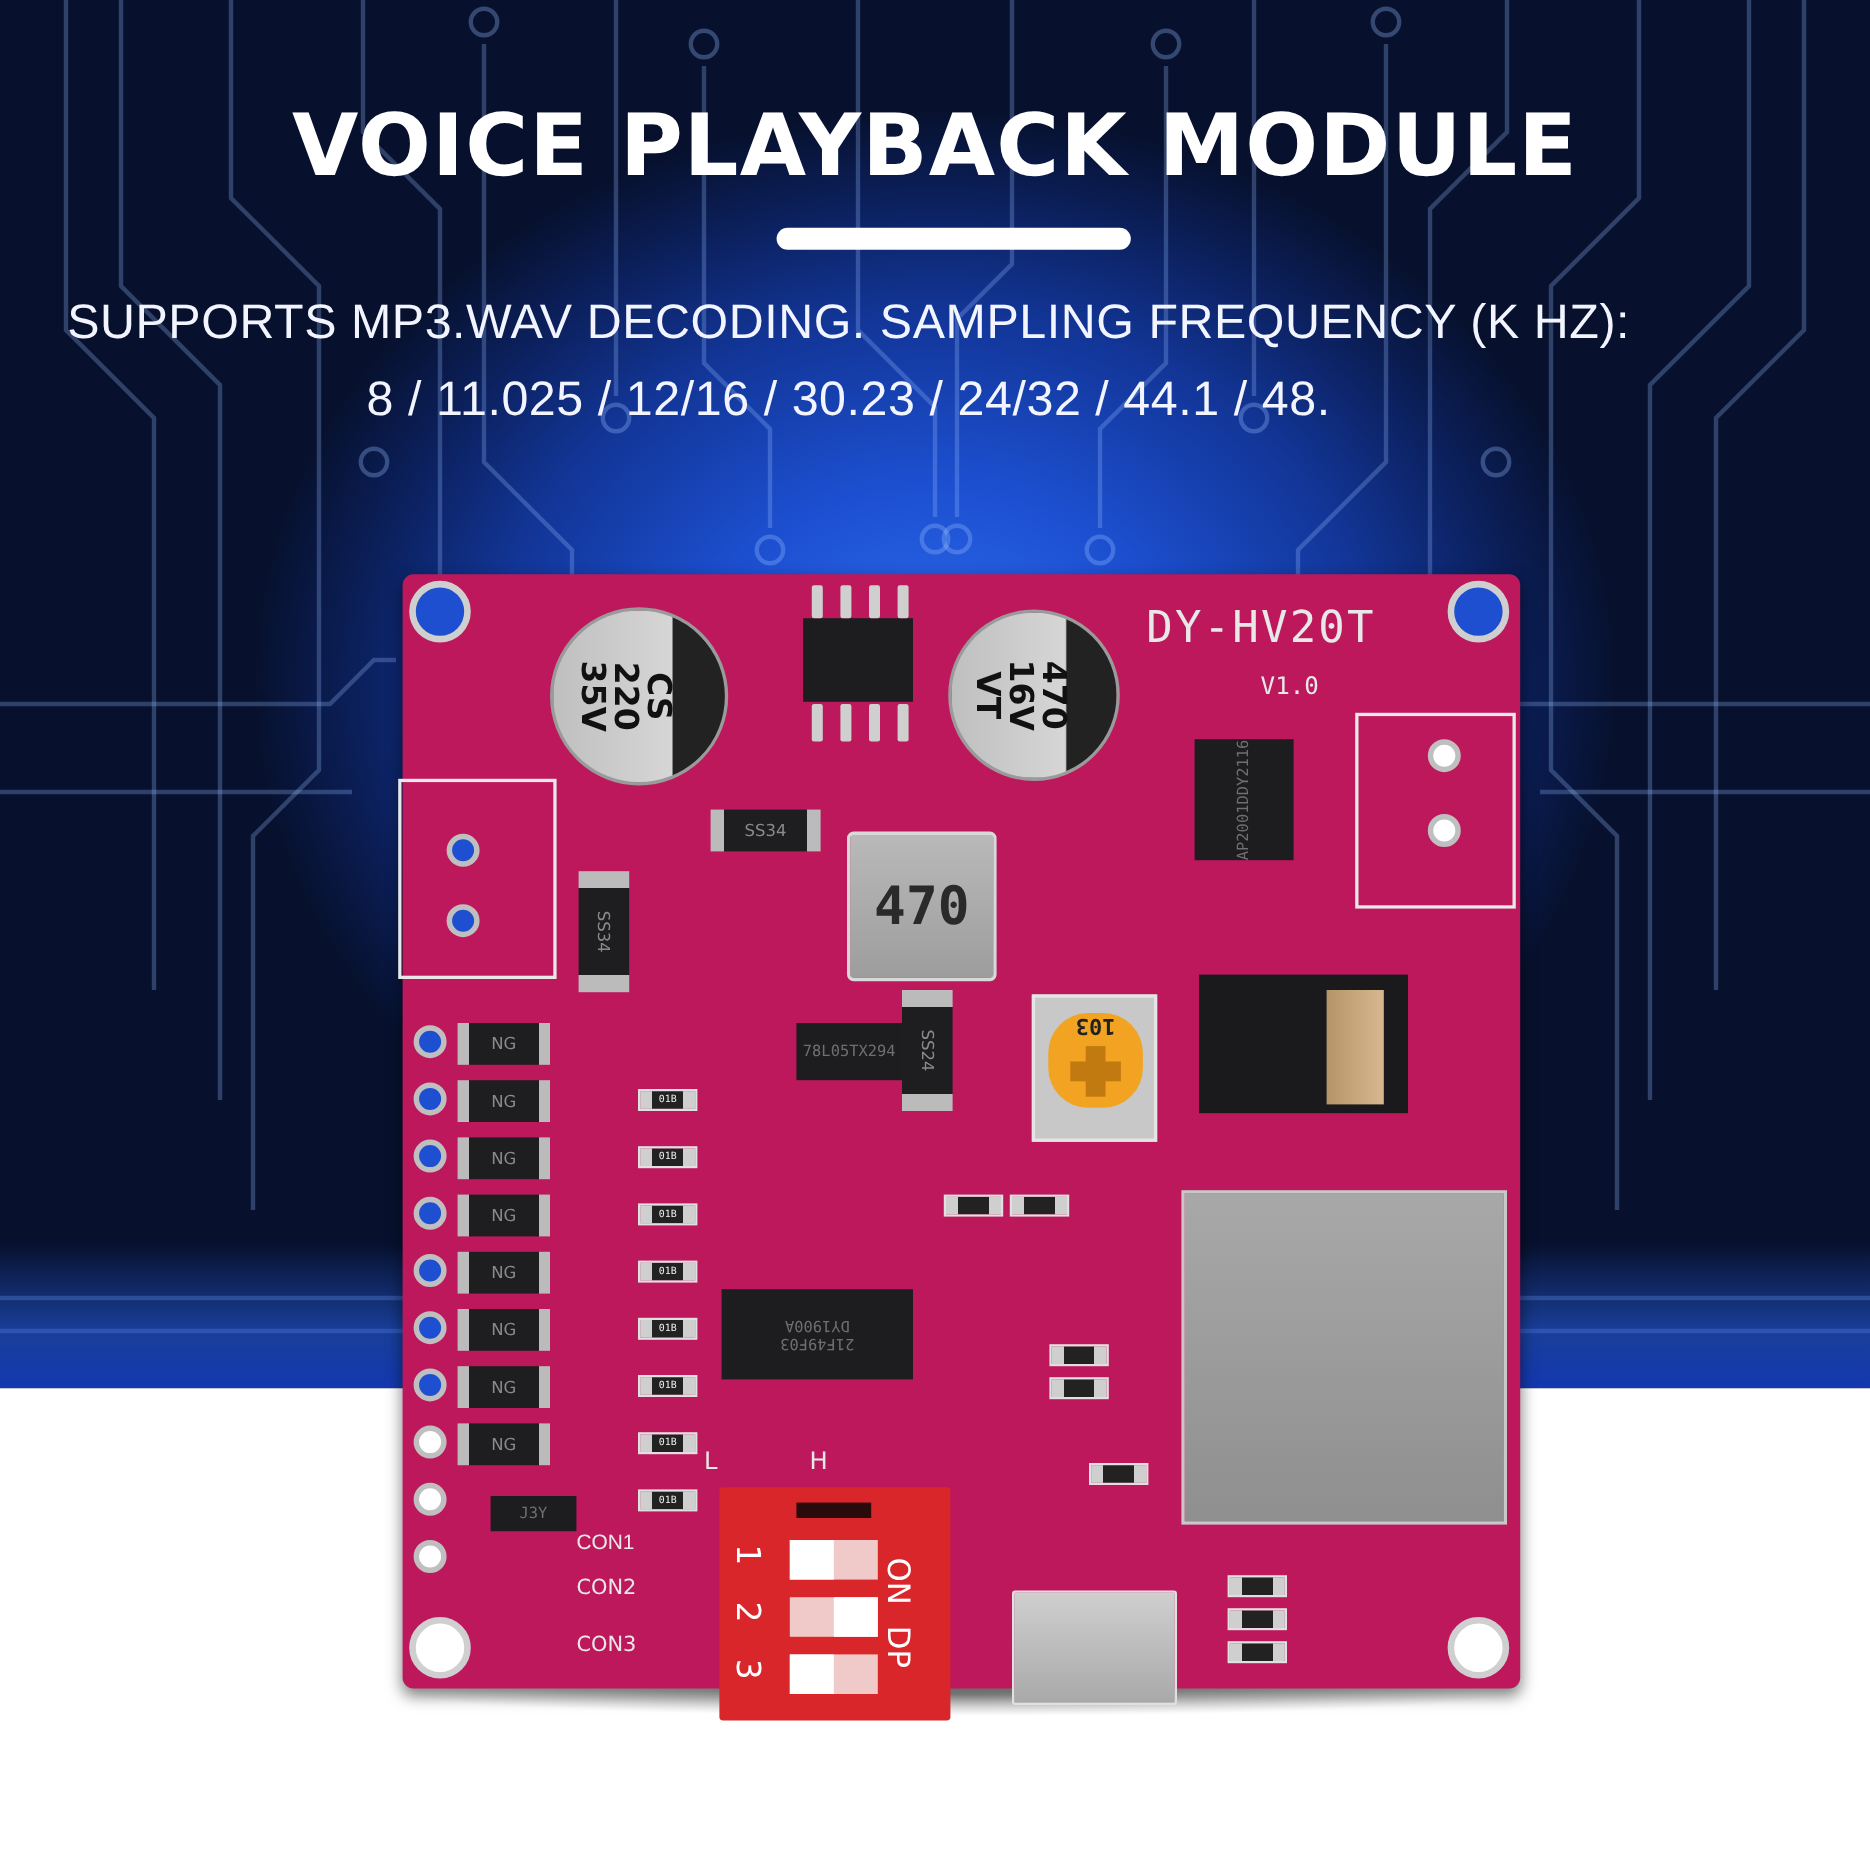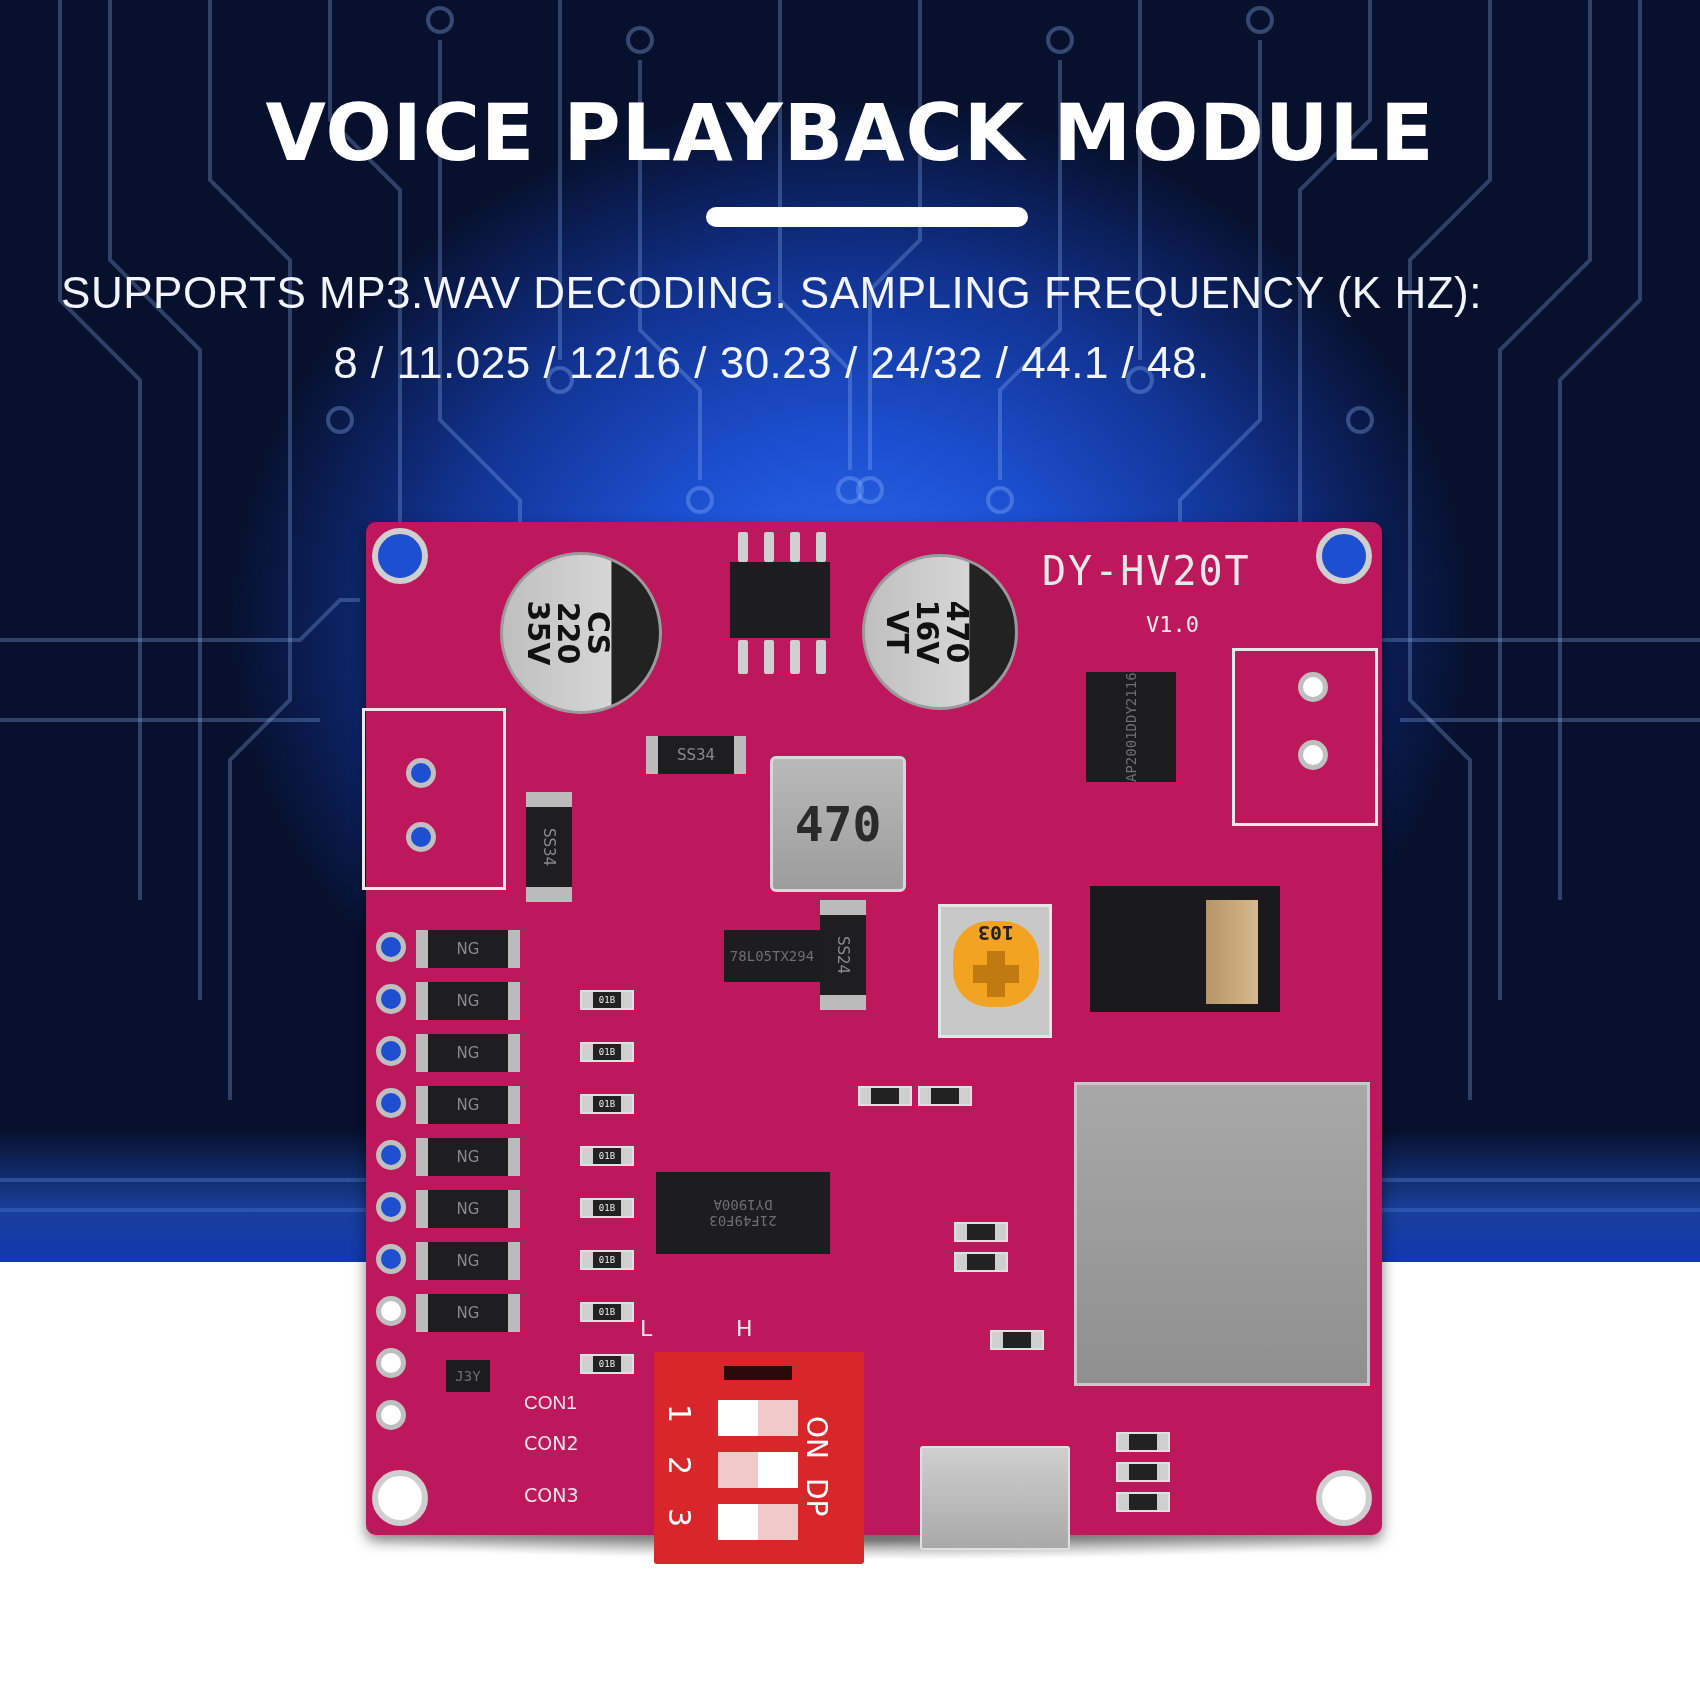--- a/index.html
+++ b/index.html
@@ -72,21 +72,21 @@
     display: flex; align-items: center; justify-content: center;
   }
   .pad { position: absolute; background: #cfcfcf; border-radius: 2px; }
   .smd {
     position: absolute; width: 54px; height: 20px; border: 2px solid #e0e0e0; box-sizing: border-box;
     background: linear-gradient(90deg, #cfcfcf 0 22%, #222 22% 78%, #cfcfcf 78%);
     color: #eee; font-size: 9px; font-family: "DejaVu Sans Mono", monospace;
     display: flex; align-items: center; justify-content: center; margin-left: 24px;
   }
   .diode {
-    position: absolute; width: 104px; height: 38px;
+    position: absolute; width: 84px; height: 38px;
     background: linear-gradient(90deg, #bbb 0 12%, #1e1e20 12% 88%, #bbb 88%);
     color: #8a8a8a; font-size: 15px; font-family: "DejaVu Sans", sans-serif;
     display: flex; align-items: center; justify-content: center;
   }
   .pin {
     position: absolute; left: 380px; width: 30px; height: 30px; border-radius: 50%;
     background: #1e4fd0; border: 5px solid #bfbfbf; box-sizing: border-box;
   }
   .pin.white { background: #ffffff; }
   .trimpot {
@@ -271,21 +271,21 @@
   <div class="smd" style="left:190px;top:676px;">01B</div>
   <div class="smd" style="left:190px;top:728px;">01B</div>
   <div class="smd" style="left:190px;top:780px;">01B</div>
   <div class="smd" style="left:190px;top:832px;">01B</div>
 
   <div class="chip" style="left:290px;top:650px;width:174px;height:82px;font-size:14px;flex-direction:column;transform:rotate(180deg);">
     <span>21F49F03</span>
     <span>DY1900A</span>
   </div>
 
-  <div class="chip" style="left:80px;top:838px;width:44px;height:32px;font-size:14px;">J3Y</div>
+  <div class="chip" style="left:80px;top:838px;width:78px;height:32px;font-size:14px;">J3Y</div>
   <div class="silk" style="left:158px;top:870px;font-size:19px;font-family:Liberation Sans, sans-serif;">CON1</div>
   <div class="silk" style="left:158px;top:910px;font-size:19px;font-family:'DejaVu Sans',sans-serif;">CON2</div>
   <div class="silk" style="left:158px;top:962px;font-size:19px;font-family:'DejaVu Sans',sans-serif;">CON3</div>
 
   <div class="silk" style="left:274px;top:794px;font-size:22px;font-family:'DejaVu Sans',sans-serif;">L</div>
   <div class="silk" style="left:370px;top:794px;font-size:22px;font-family:'DejaVu Sans',sans-serif;">H</div>
 
   <div class="dip" style="left:288px;top:830px;width:210px;height:212px;">
     <div style="position:absolute;left:70px;top:14px;width:68px;height:14px;background:#2a0a0a;"></div>
     <div class="dip-sw" style="left:64px;top:48px;">

